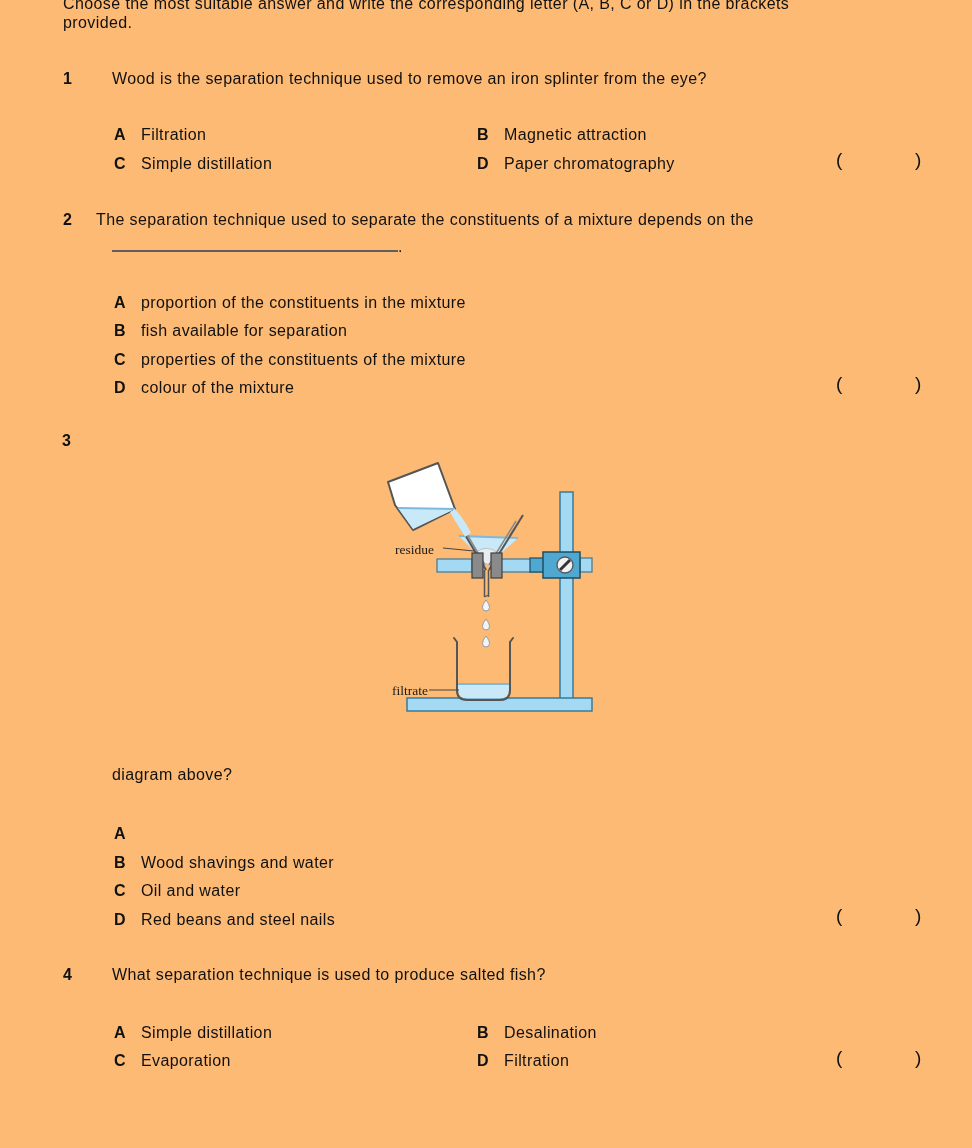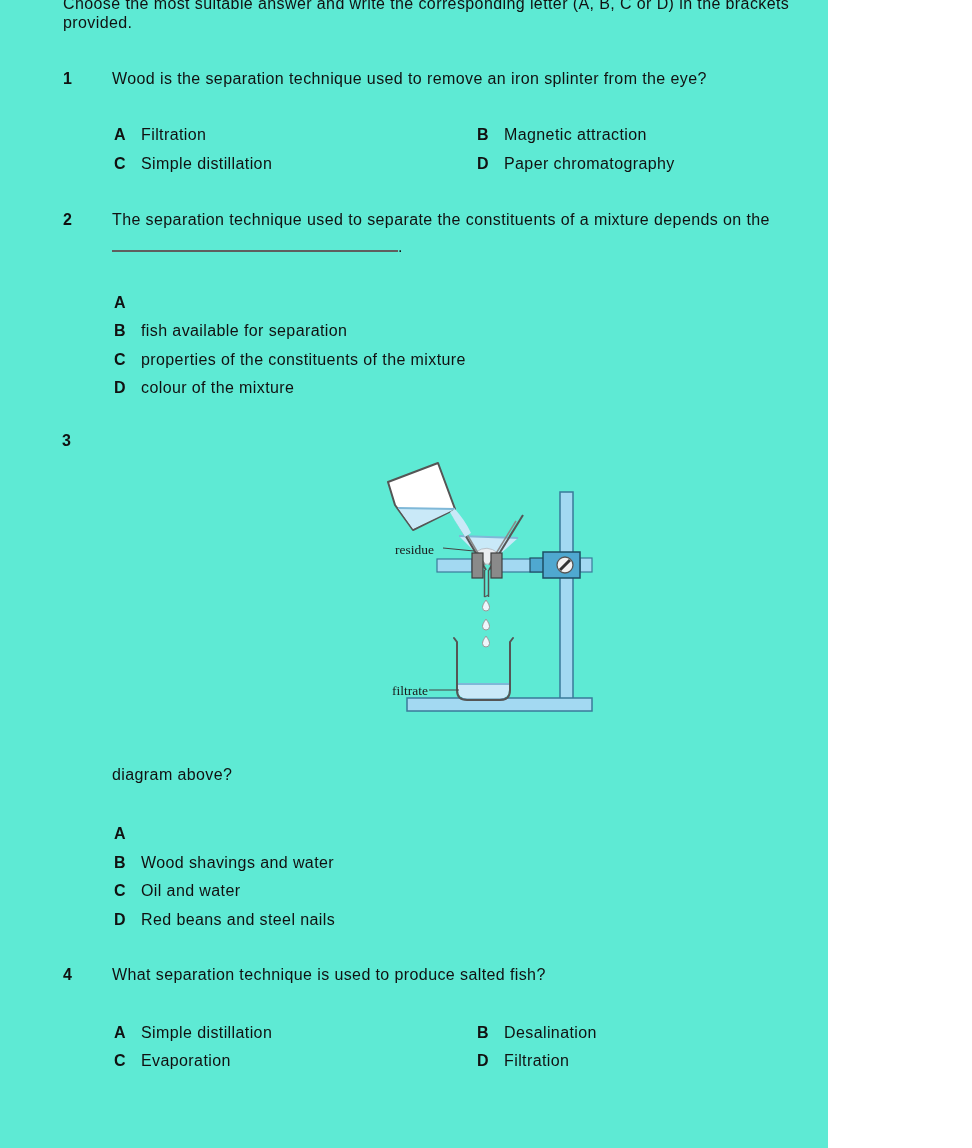--- a/index.html
+++ b/index.html
@@ -1,20 +1,20 @@
 <!DOCTYPE html>
 <html><head>
 <meta charset="utf-8">
 <style>
   html, body { margin: 0; padding: 0; background: #ffffff; }
   .page {
     position: relative;
-    width: 828px;
+    width: 972px;
     height: 1148px;
-    background: #5eead4;
+    background: #fdba74;
     overflow: hidden;
     font-family: "Liberation Sans", sans-serif;
   }
   .t {
     position: absolute;
     white-space: nowrap;
     font-size: 16px;
     line-height: 1.2;
     letter-spacing: 0.4px;
     color: #111111;
@@ -46,23 +46,24 @@
   <div class="t b" style="left:477px; top:125px">B</div>
   <div class="t" style="left:504px; top:125px">Magnetic attraction</div>
   <div class="t b" style="left:114px; top:154px">C</div>
   <div class="t" style="left:141px; top:154px">Simple distillation</div>
   <div class="t b" style="left:477px; top:154px">D</div>
   <div class="t" style="left:504px; top:154px">Paper chromatography</div>
   <div class="t bracket" style="left:836px; top:149px">(</div>
   <div class="t bracket" style="left:915px; top:149px">)</div>
 
   <div class="t b" style="left:63px;  top:210px">2</div>
-  <div class="t" style="left:112px; top:210px">The separation technique used to separate the constituents of a mixture depends on the</div>
+  <div class="t" style="left:96px; top:210px">The separation technique used to separate the constituents of a mixture depends on the</div>
   <div class="t" style="left:112px; top:236px"><span class="blank"></span><span>.</span></div>
   <div class="t b" style="left:114px; top:293px">A</div>
+  <div class="t" style="left:141px; top:293px">proportion of the constituents in the mixture</div>
   <div class="t b" style="left:114px; top:321px">B</div>
   <div class="t" style="left:141px; top:321px">fish available for separation</div>
   <div class="t b" style="left:114px; top:350px">C</div>
   <div class="t" style="left:141px; top:350px">properties of the constituents of the mixture</div>
   <div class="t b" style="left:114px; top:378px">D</div>
   <div class="t" style="left:141px; top:378px">colour of the mixture</div>
   <div class="t bracket" style="left:836px; top:373px">(</div>
   <div class="t bracket" style="left:915px; top:373px">)</div>
 
   <div class="t b" style="left:62px; top:431px">3</div>

